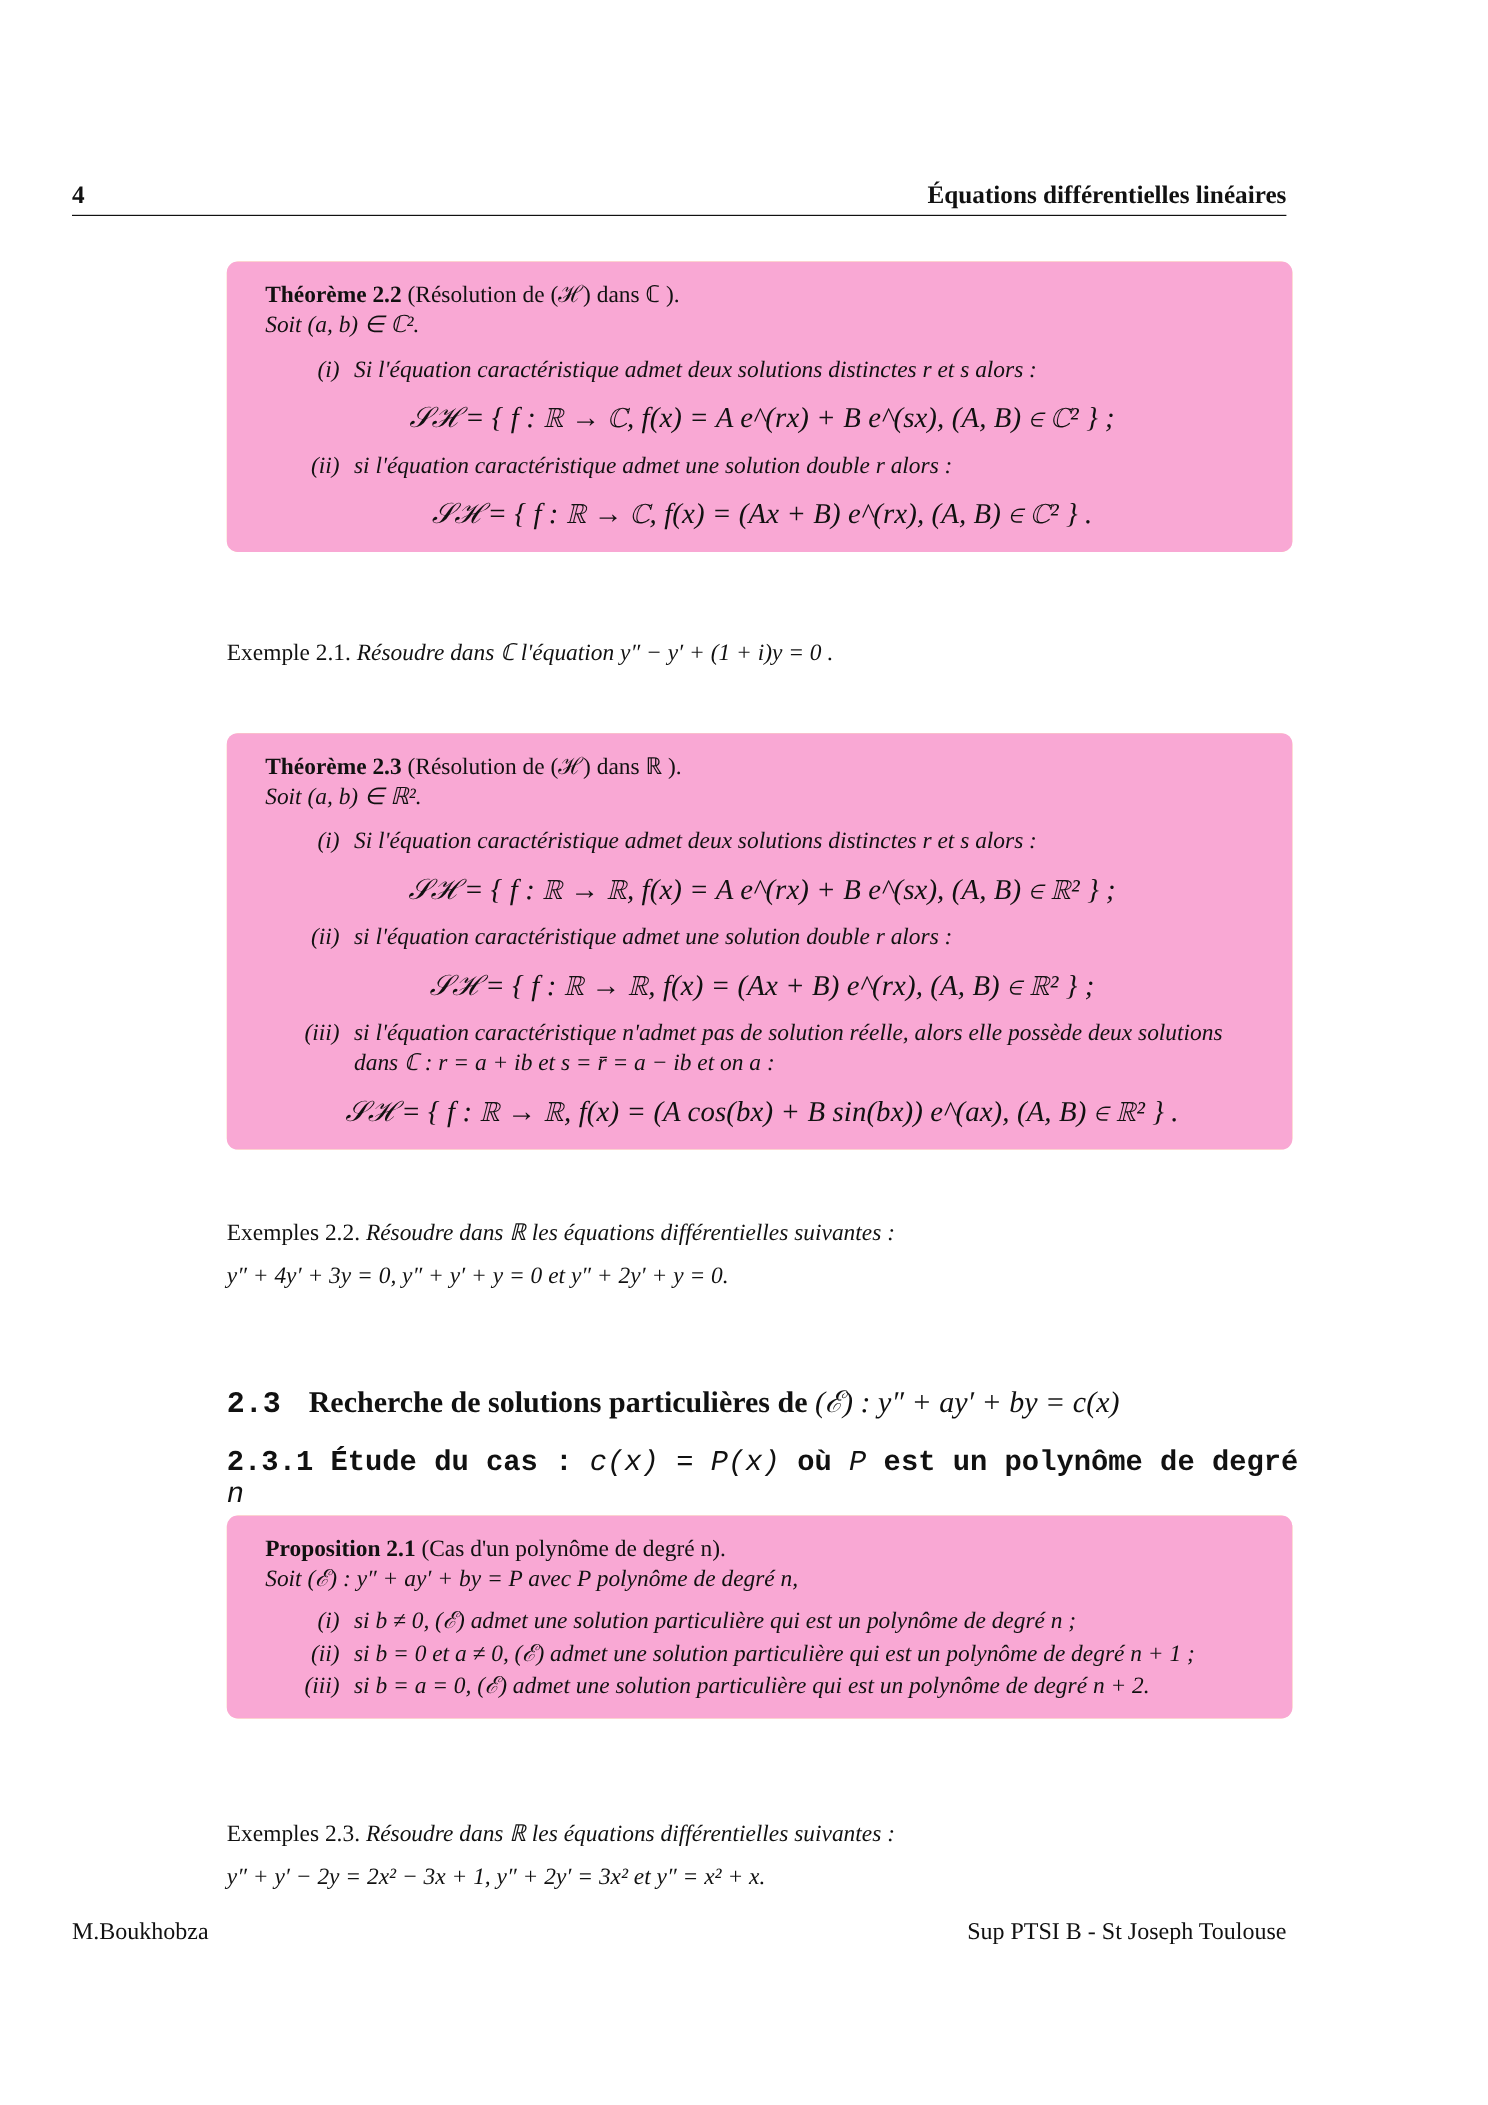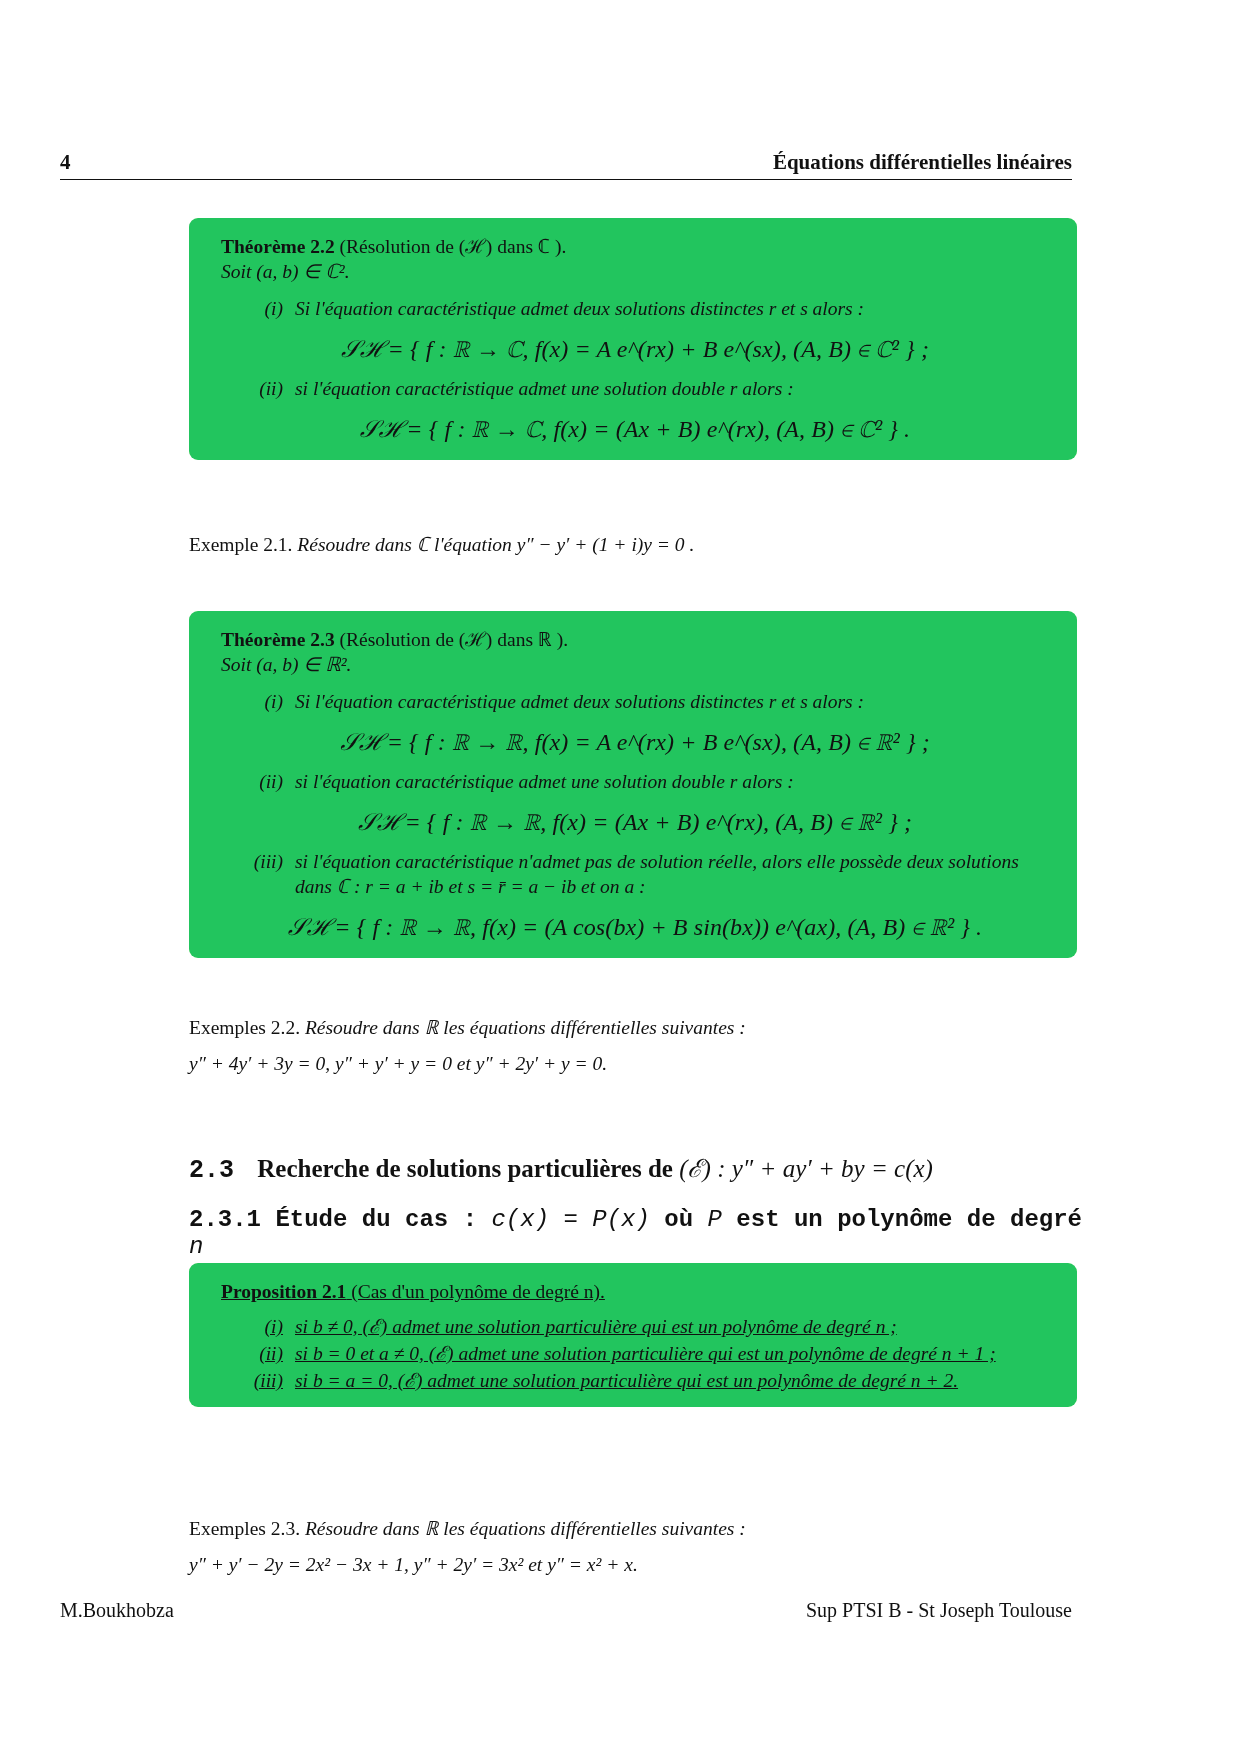--- a/index.html
+++ b/index.html
@@ -30,21 +30,21 @@
     content: ""; position: absolute; left: 6px; top: 6px; right: -7px; bottom: -7px;
     background: #c2c2c2; border-radius: 10px; z-index: -2;
   }
   .tbox::after {  
     content: ""; position: absolute; inset: -3px;
     border-radius: 12px;
     background: linear-gradient(90deg, #1a2fc4 0%, #4c5fd8 35%, #8f9be6 70%, #d2d2f4 100%);
     z-index: -1;
   }
   .tbox-inner {
-    position: relative; background: #22c55e; border-radius: 9px;
+    position: relative; background: #f9a8d4; border-radius: 9px;
     padding: 16px 28px 14px 32px;
     font-family: "Liberation Serif", serif; font-size: 19.5px; line-height: 25px;
   }
   .tbox-inner .title-line .b { font-weight: bold; }
   .list-item { display: flex; margin-top: 10px; }
   .list-item .lbl { width: 62px; text-align: right; padding-right: 12px; flex: none; font-style: italic; }
   .list-item .txt { flex: 1; font-style: italic; }
   .formula {
     text-align: center; font-style: italic; margin: 16px 0 14px 0; font-size: 24px;
     letter-spacing: 0.1px;
@@ -152,25 +152,26 @@
   <span class="num">2.3.1</span>
   <span>Étude du cas :</span>
   <span class="math">c(x) = P(x)</span>
   <span>où</span>
   <span class="math">P</span>
   <span>est un polynôme de degré</span>
   <span class="math">n</span>
 </div>
 
 <div class="tbox compact" style="top:1263px;">
-  <div class="tbox-inner" style="text-decoration:underline;">
+  <div class="tbox-inner" style="">
     <div class="title-line">
       <span class="b">Proposition 2.1</span>
       <span>(Cas d'un polynôme de degré n).</span>
     </div>
+    <div class="it">Soit (ℰ) : y″ + ay′ + by = P avec P polynôme de degré n,</div>
     <div class="list-item" style="margin-top:10px;">
       <span class="lbl">(i)</span>
       <span class="txt">si b ≠ 0, (ℰ) admet une solution particulière qui est un polynôme de degré n ;</span>
     </div>
     <div class="list-item">
       <span class="lbl">(ii)</span>
       <span class="txt">si b = 0 et a ≠ 0, (ℰ) admet une solution particulière qui est un polynôme de degré n + 1 ;</span>
     </div>
     <div class="list-item">
       <span class="lbl">(iii)</span>

